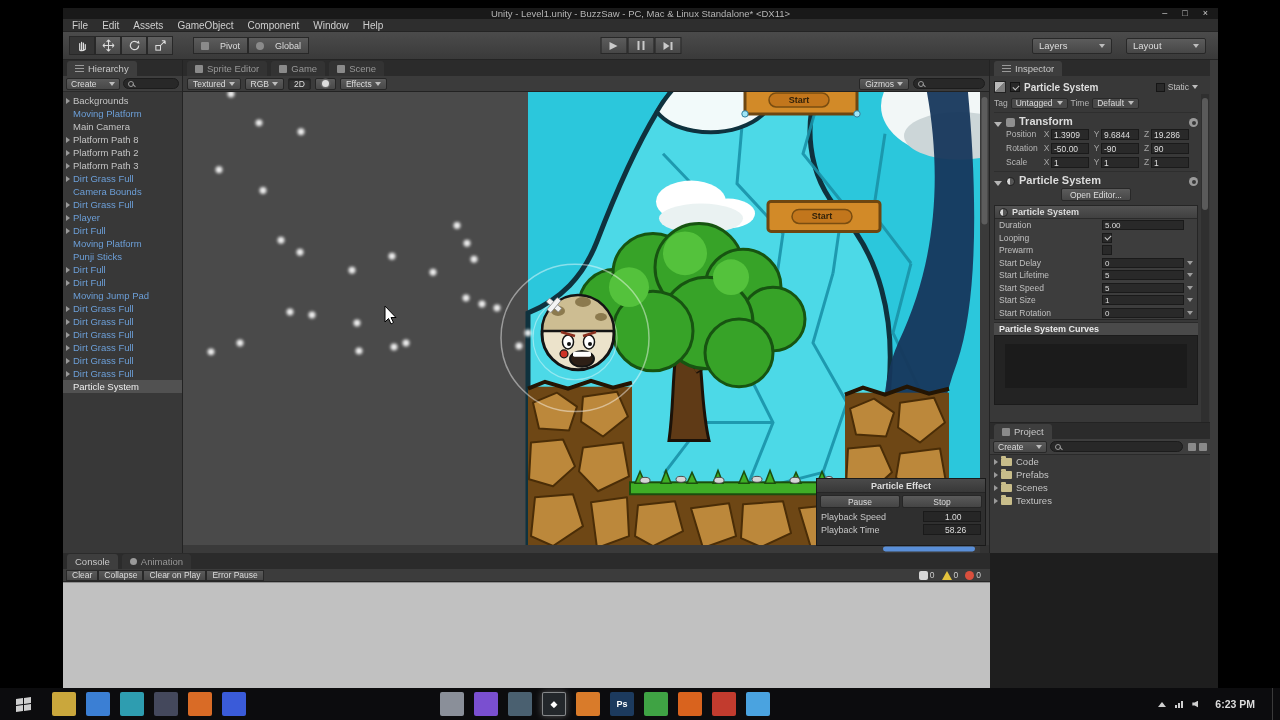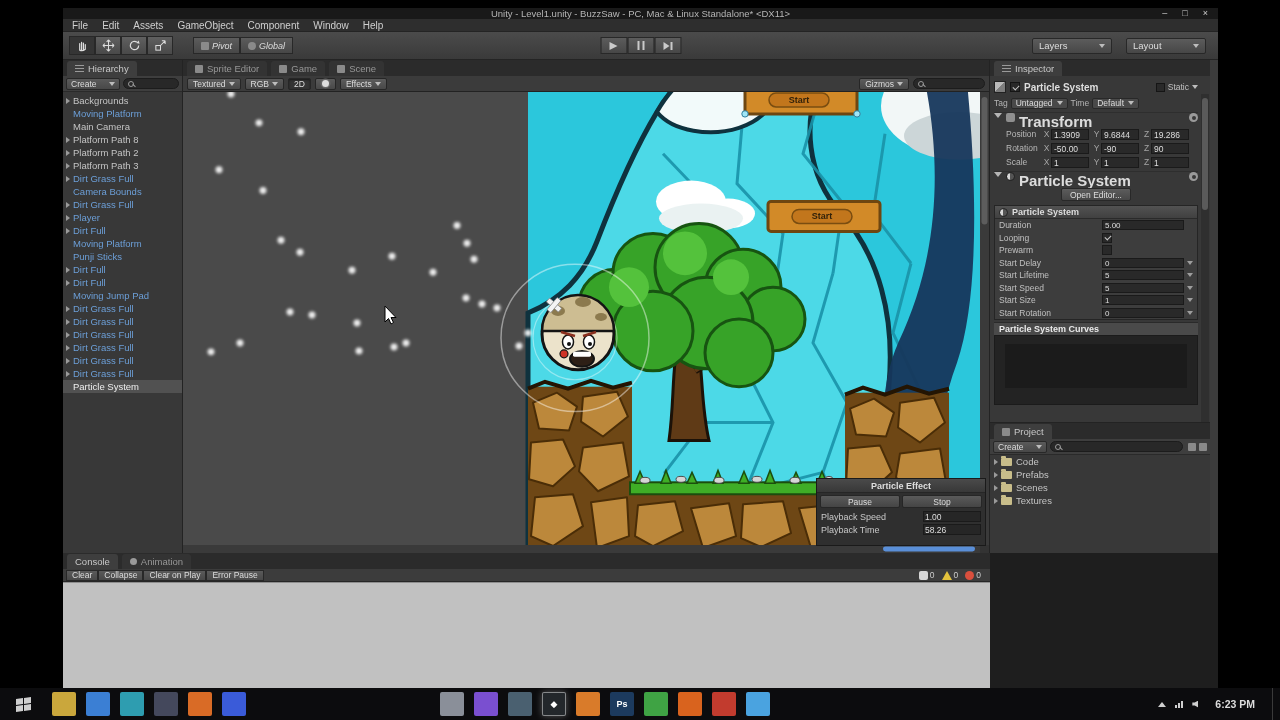--- a/index.html
+++ b/index.html
@@ -20,21 +20,21 @@
   .menu-item { padding:0 7px; }
 
   #toolbar { height:28px; background:linear-gradient(#4b4b4b,#3a3a3a); border-bottom:1px solid #242424;
     position:relative; display:flex; align-items:center; }
   .tool-group { display:flex; margin-left:6px; }
   .tool-btn { width:26px; height:19px; background:linear-gradient(#606060,#494949); border:1px solid #282828;
     display:flex; align-items:center; justify-content:center; }
   .tool-btn.active { background:#353535; }
   .pivot-group { display:flex; margin-left:20px; }
   .small-btn { height:17px; background:linear-gradient(#5c5c5c,#474747); border:1px solid #282828;
-    color:#ddd; font-size:9px; display:flex; align-items:center; gap:3px; padding:0 7px;font-style:italic; }
+    color:#ddd; font-size:9px; display:flex; align-items:center; gap:11px; padding:0 7px; }
   .play-group { position:absolute; left:50%; transform:translateX(-50%); display:flex; }
   .play-btn { width:27px; height:17px; background:linear-gradient(#5c5c5c,#474747); border:1px solid #282828;
     display:flex; align-items:center; justify-content:center; }
   .icon-play { width:0; height:0; border-top:4.5px solid transparent; border-bottom:4.5px solid transparent; border-left:8px solid #cacaca; }
   .icon-pause { width:7px; height:9px; border-left:2.5px solid #cacaca; border-right:2.5px solid #cacaca; }
   .icon-step { display:flex; align-items:center; gap:1px; }
   .icon-step .tri { width:0; height:0; border-top:4px solid transparent; border-bottom:4px solid transparent; border-left:6px solid #cacaca; }
   .icon-step .bar { width:2px; height:8px; background:#cacaca; }
   .toolbar-right { margin-left:auto; display:flex; gap:14px; padding-right:12px; }
   .dropdown-btn { width:80px; height:16px; background:linear-gradient(#5c5c5c,#474747); border:1px solid #282828;
@@ -83,39 +83,39 @@
   
   #particle-effect-panel { position:absolute; left:633px; top:386px; width:170px; height:68px;
     background:#2f2f2f; border:1px solid #1a1a1a; font-size:9px; color:#c8c8c8; }
   .pe-header { height:14px; background:linear-gradient(#4a4a4a,#383838); display:flex; align-items:center;
     justify-content:center; font-weight:bold; color:#ddd; border-bottom:1px solid #262626; }
   .pe-btnrow { display:flex; gap:2px; padding:2px 3px; }
   .pe-btn { flex:1; height:13px; background:linear-gradient(#5a5a5a,#454545); border:1px solid #262626;
     border-radius:2px; color:#ddd; font-size:8.5px; }
   .pe-row { display:flex; align-items:center; justify-content:space-between; padding:1px 4px; }
   .pe-value { width:58px; height:11px; background:#262626; border:1px solid #1a1a1a; color:#ddd;
-    font-size:8.5px; padding:0 1px; line-height:10px; }
+    font-size:8.5px; padding:0 21px; line-height:10px; }
 
   
   #right-col { position:absolute; left:926px; top:0; width:221px; height:100%; background:#383838; border-left:1px solid #232323; }
   #insp-body { position:relative; height:346px; padding:2px 12px 2px 4px; overflow:hidden; }
   .insp-scrollbar { position:absolute; right:1px; top:18px; width:8px; height:344px; background:#2f2f2f; }
   .insp-thumb { position:absolute; left:1px; top:4px; width:6px; height:112px; border-radius:3px; background:#5a5a5a; }
   .insp-header { display:flex; align-items:center; gap:4px; height:18px; }
   .cube-icon { width:12px; height:12px; border:1px solid #222; background:linear-gradient(135deg,#b9b9b9 0 50%,#7d7d7d 50% 100%); flex:0 0 auto; }
   .cb { width:10px; height:10px; background:#292929; border:1px solid #151515; position:relative; flex:0 0 auto; }
   .cb.checked::after { content:""; position:absolute; left:1.5px; top:1.5px; width:5px; height:3px;
     border-left:1.6px solid #c8c8c8; border-bottom:1.6px solid #c8c8c8; transform:rotate(-45deg); }
   .obj-name { font-size:10px; font-weight:bold; color:#dedede; flex:1; white-space:nowrap; overflow:hidden; }
   .static-box { display:flex; align-items:center; gap:3px; font-size:8.5px; color:#c0c0c0; }
   .tag-row { display:flex; align-items:center; gap:3px; height:14px; font-size:8.5px; color:#b5b5b5; }
   .mini-drop { background:#494949; border:1px solid #282828; border-radius:2px; height:11px;
     display:flex; align-items:center; gap:4px; padding:0 4px; color:#ddd; }
-  .comp-header { display:flex; align-items:flex-start; gap:4px; height:15px; border-top:1px solid #2e2e2e;
-    margin-top:2px; font-size:15px; font-weight:bold; color:#dcdcdc; }
+  .comp-header { display:flex; align-items:flex-end; gap:4px; height:15px; border-top:1px solid #2e2e2e;
+    margin-top:2px; font-size:11px; font-weight:bold; color:#dcdcdc; }
   .fold-down { width:0; height:0; border-left:4px solid transparent; border-right:4px solid transparent;
     border-top:5px solid #b5b5b5; flex:0 0 auto; }
   .gear-icon { width:9px; height:9px; border-radius:50%; background:#9a9a9a; position:relative; margin-left:auto; }
   .gear-icon::after { content:""; position:absolute; inset:2.5px; border-radius:50%; background:#383838; }
   .mini-icon { width:9px; height:9px; background:#8f8f8f; border-radius:2px; flex:0 0 auto; }
   .t-row { display:flex; align-items:center; height:14px; font-size:8.5px; color:#b8b8b8; }
   .t-label { width:48px; padding-left:12px; white-space:nowrap; }
   .axis { width:9px; color:#a5a5a5; text-align:center; }
   .nfield { width:38px; height:11px; background:#292929; border:1px solid #1a1a1a; color:#ddd;
     padding:0 2px; margin-right:3px; font-size:8.5px; line-height:10px; white-space:nowrap; overflow:hidden; }

